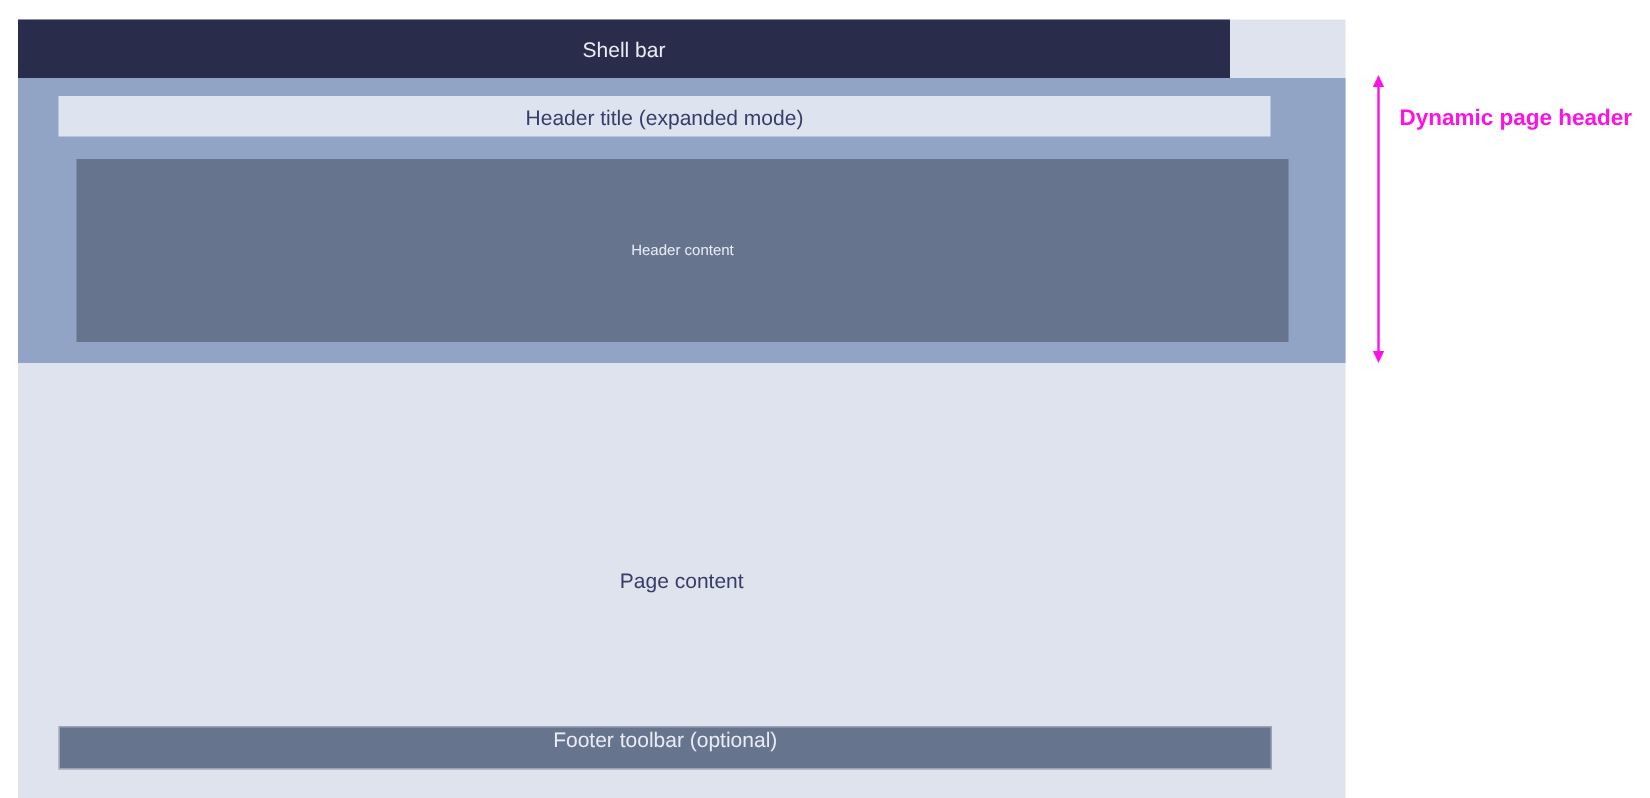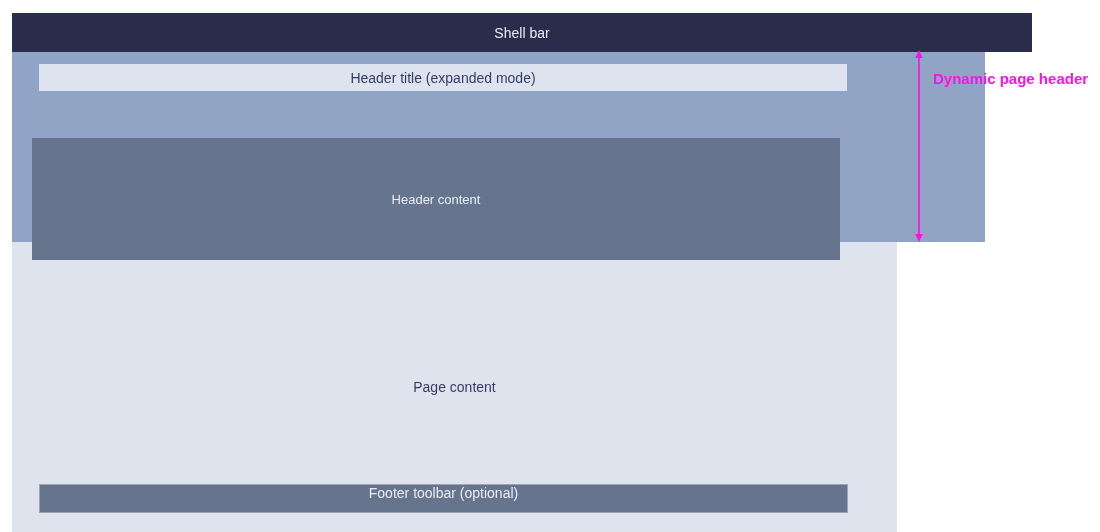--- a/index.html
+++ b/index.html
@@ -23,48 +23,47 @@
 
   .container {
     position: absolute;
     left: 12px; top: 13px;
     width: 885px; height: 519px;
     background: var(--page-bg);
   }
 
   .shell-bar {
     position: absolute;
-    left: 0; top: 0; width: 1020px; height: 39px;
+    left: 0; top: 0; width: 808px; height: 39px;
     background: var(--shell-bg);
     display: flex; align-items: center; justify-content: center;
     color: var(--light-text);
     font-size: 14px;
   }
 
   .dyn-header-band {
     position: absolute;
-    left: 0; top: 39px; width: 973px; height: 190px;
+    left: 0; top: 39px; width: 885px; height: 190px;
     background: var(--band-bg);
   }
   .header-title-bar {
     position: absolute;
     left: 27px; top: 12px; width: 808px; height: 27px;
     background: var(--title-bg);
     display: flex; align-items: center; justify-content: center;
     color: var(--dark-text);
     font-size: 14px;
   }
   .header-content-box {
     position: absolute;
-    left: 20px; top: 54px; width: 808px; height: 122px;
+    left: 39px; top: 54px; width: 808px; height: 122px;
     background: var(--box-bg);
     display: flex; align-items: center; justify-content: center;
     color: var(--light-text);
-    font-size: 13px;
-    margin-top: 32px;
+    font-size: 10px;
   }
 
   .page-area {
     position: absolute;
     left: 0; top: 229px; width: 885px; height: 290px;
   }
   .page-content-label {
     position: absolute;
     left: 0; top: 0; width: 885px; height: 242px;
     display: flex; align-items: center; justify-content: center;

